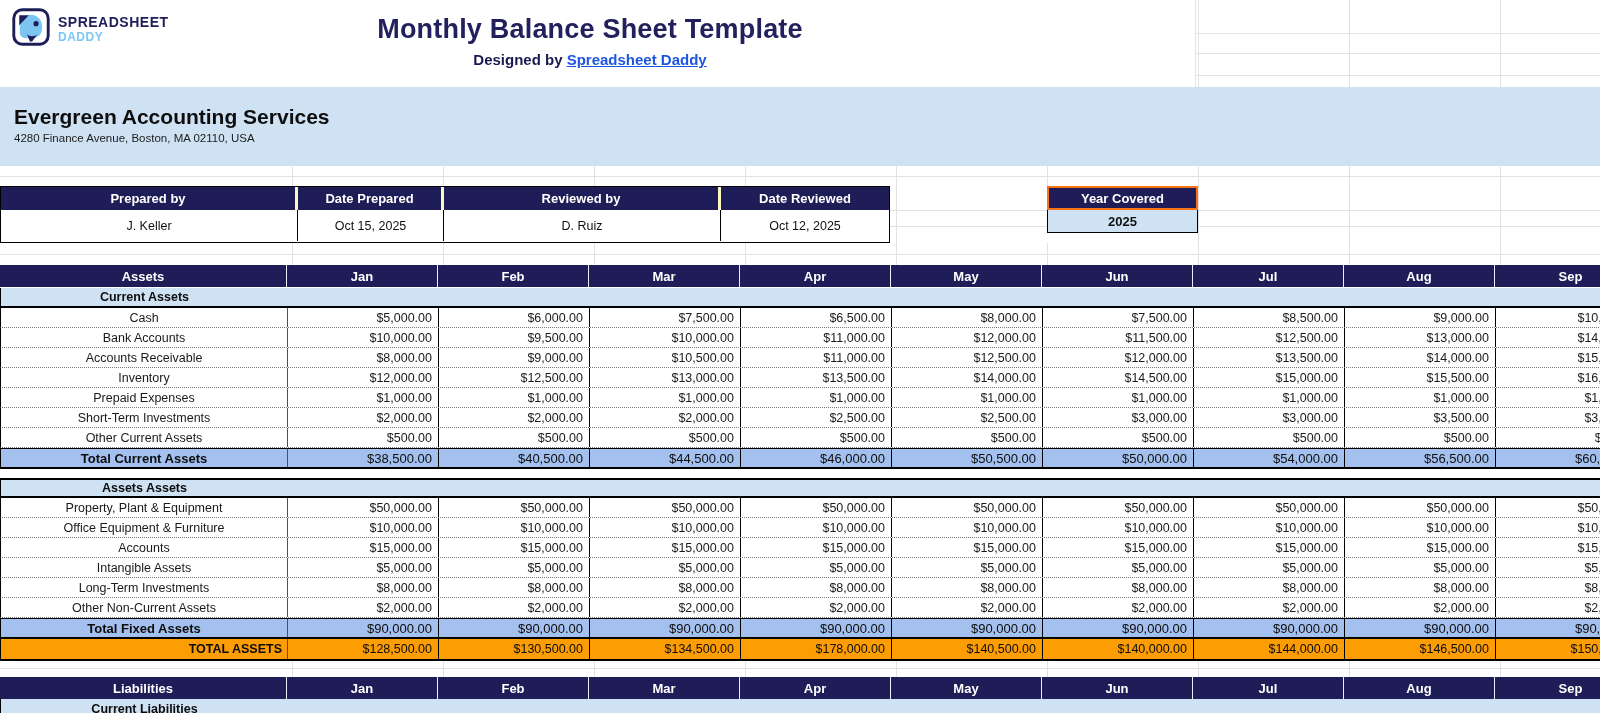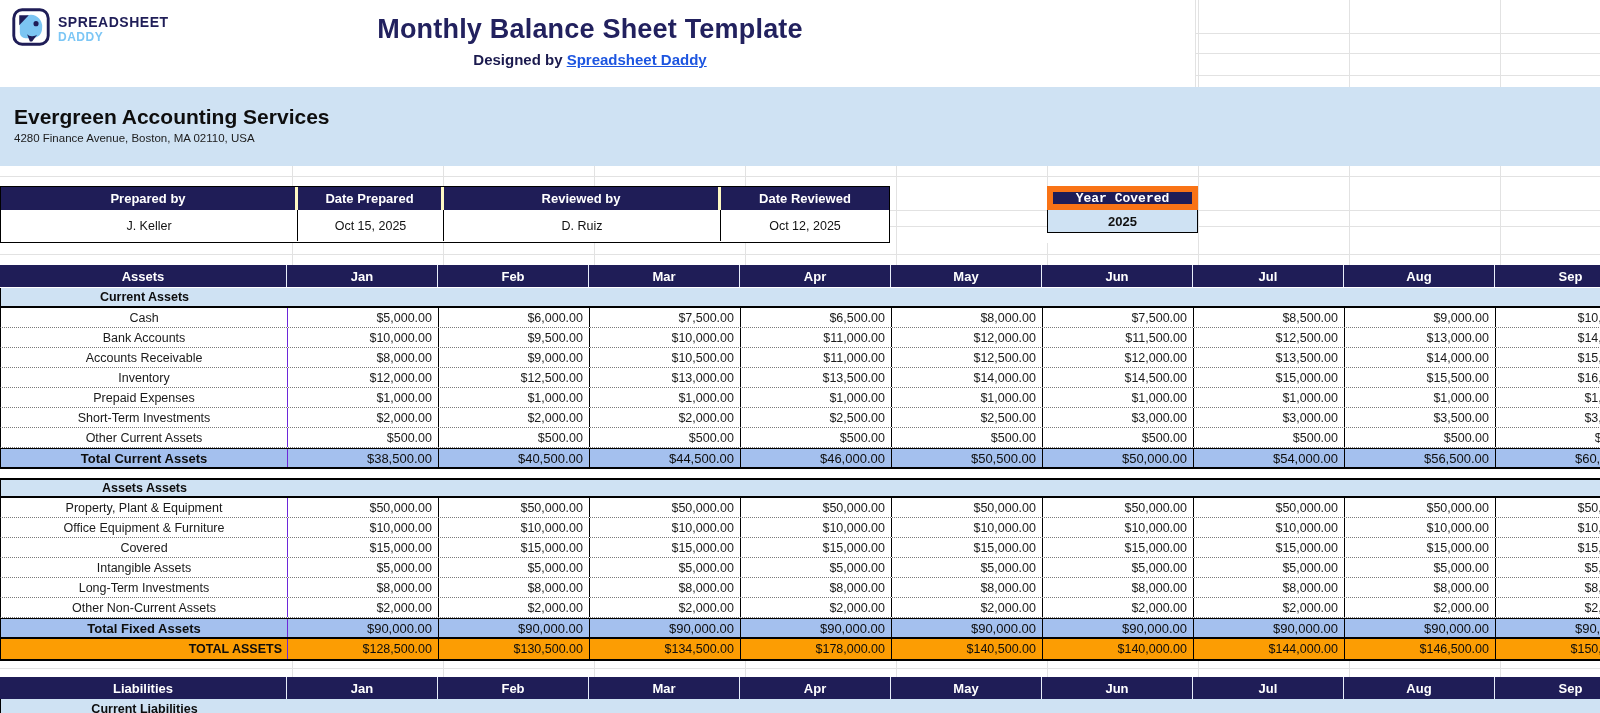--- a/index.html
+++ b/index.html
@@ -29,21 +29,21 @@
   .meta-band { position:absolute; left:0; top:186px; width:1600px; height:57px; z-index:1; }
   .meta-table { position:absolute; left:0; top:0; width:890px; height:57px; border:1.5px solid #000; background:#fff; }
   .meta-hrow, .meta-vrow { display:flex; width:100%; }
   .meta-hrow { height:23px; background:#1f1d57; }
   .meta-hcell { display:flex; align-items:center; justify-content:center; color:#fff; font-size:13px; font-weight:bold; border-right:3px solid #fef9c3; }
   .meta-hcell:last-child { border-right:none; }
   .meta-vrow { height:31px; }
   .meta-vcell { display:flex; align-items:center; justify-content:center; font-size:12.5px; color:#111; border-right:1px solid #000; background:#fff; }
   .meta-vcell:last-child { border-right:none; }
   .year-box { position:absolute; left:1047px; top:0; width:151px; height:57px; }
-  .year-head { height:24px; background:#1f1d57; border:6px solid #f97316; display:flex; align-items:center; justify-content:center; color:#fff; font-size:13px; font-weight:bold;font-family:Liberation Mono, monospace; }
+  .year-head { height:24px; background:#1f1d57; border:2px solid #f97316; display:flex; align-items:center; justify-content:center; color:#fff; font-size:13px; font-weight:bold; }
   .year-val { height:23px; background:#cfe2f3; border:1.5px solid #000; border-top:none; display:flex; align-items:center; justify-content:center; font-size:13px; font-weight:bold; color:#111; }
 
   
   .sheet { position:absolute; left:0; z-index:1; width:1651px; }
   .trow { display:flex; width:1651px; background:#fff; }
   .cell { display:flex; align-items:center; }
   .c-label { width:287px; justify-content:center; }
   .c-month { width:151px; justify-content:flex-end; padding-right:6px; }
   .hdr { height:22px; background:#1f1d57; }
   .hdr .cell { color:#fff; font-size:13px; font-weight:bold; border-right:1px solid #e8eefb; justify-content:center; padding-right:0; }
@@ -305,21 +305,21 @@
           <div class="cell c-month">$10,000.00</div>
           <div class="cell c-month">$10,000.00</div>
           <div class="cell c-month">$10,000.00</div>
           <div class="cell c-month">$10,000.00</div>
           <div class="cell c-month">$10,000.00</div>
           <div class="cell c-month">$10,000.00</div>
           <div class="cell c-month">$10,000.00</div>
           <div class="cell c-month">$10,000.00</div>
         </div>
         <div class="trow drow">
-          <div class="cell c-label">Covered</div>
+          <div class="cell c-label">Accounts</div>
           <div class="cell c-month">$15,000.00</div>
           <div class="cell c-month">$15,000.00</div>
           <div class="cell c-month">$15,000.00</div>
           <div class="cell c-month">$15,000.00</div>
           <div class="cell c-month">$15,000.00</div>
           <div class="cell c-month">$15,000.00</div>
           <div class="cell c-month">$15,000.00</div>
           <div class="cell c-month">$15,000.00</div>
           <div class="cell c-month">$15,000.00</div>
         </div>

